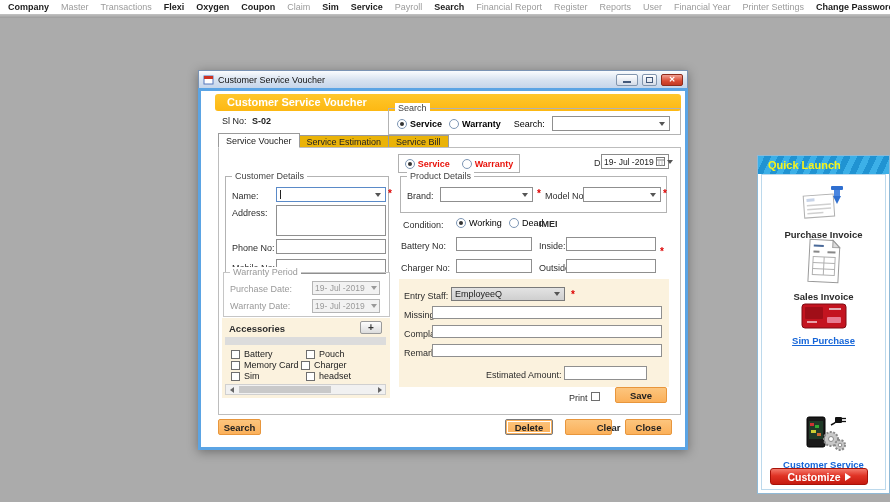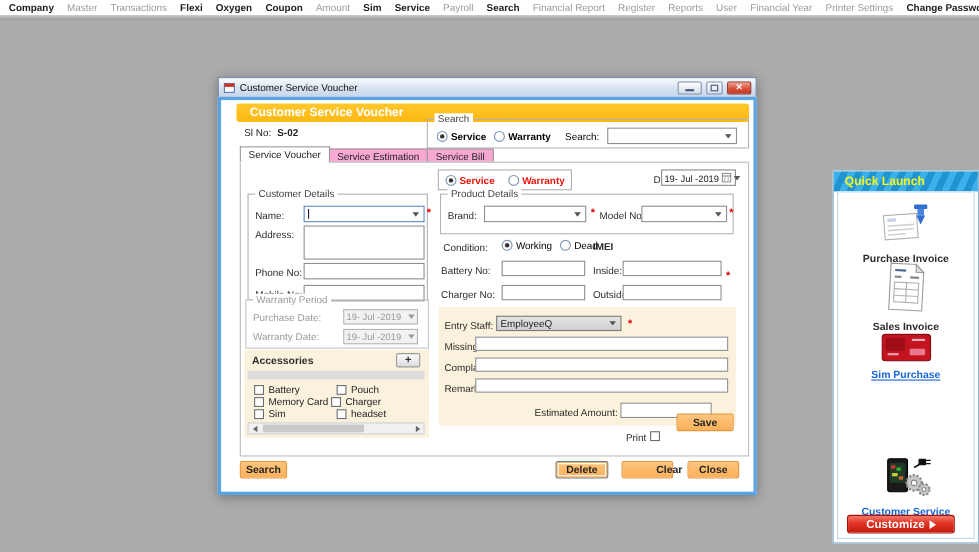--- a/index.html
+++ b/index.html
@@ -66,21 +66,21 @@
   .caret { width:1px; height:9px; background:#222; }
   .combo.grayc { background:linear-gradient(#e3e3e3,#cfcfcf); border-color:#7a7a7a; }
 
   .inp { position:absolute; background:#fff; border:1px solid #8f8f8f; font-size:9px; padding:0 2px;
          font-family:"Liberation Sans",sans-serif; }
   textarea.inp { resize:none; }
 
   .req { position:absolute; color:#dd0000; font-weight:bold; font-size:10px; }
 
   .tabs { position:absolute; left:17px; top:42px; display:flex; align-items:flex-end; height:15px; }
-  .tab { font-size:9px; color:#222; background:#f9a8d4; border:1px solid #9a9a9a;
+  .tab { font-size:9px; color:#222; background:#eab308; border:1px solid #9a9a9a;
          padding:1px 7px 2px; margin-right:-1px; cursor:pointer; height:13px; }
   .tab.active { background:#fff; border-bottom-color:#fff; height:15px; padding-top:2px; z-index:2; }
 
   .tab-panel { position:absolute; left:17px; top:56px; width:463px; height:268px;
                border:1px solid #bdbdbd; background:#fff; }
 
   .type-box { position:absolute; left:179px; top:6px; width:122px; height:19px;
               border:1px solid #b0b0b0; display:flex; align-items:center; justify-content:center; gap:12px; }
   .type-box .radwrap { font-weight:bold; color:#e8140c; }
 
@@ -140,21 +140,21 @@
 
 <div>
 
   <div class="menubar">
     <span class="mi">Company</span>
     <span class="mi dim">Master</span>
     <span class="mi dim">Transactions</span>
     <span class="mi">Flexi</span>
     <span class="mi">Oxygen</span>
     <span class="mi">Coupon</span>
-    <span class="mi dim">Amount</span>
+    <span class="mi dim">Claim</span>
     <span class="mi">Sim</span>
     <span class="mi">Service</span>
     <span class="mi dim">Payroll</span>
     <span class="mi">Search</span>
     <span class="mi dim">Financial Report</span>
     <span class="mi dim">Register</span>
     <span class="mi dim">Reports</span>
     <span class="mi dim">User</span>
     <span class="mi dim">Financial Year</span>
     <span class="mi dim">Printer Settings</span>
@@ -314,21 +314,21 @@
           <span class="lbl" style="left:5px; top:50px;">Complaint</span>
           <input class="inp" style="left: 33px; top: 46px; width: 230px; height: 13px;">
           <span class="lbl" style="left:5px; top:69px;">Remark:</span>
           <input class="inp" style="left: 33px; top: 65px; width: 230px; height: 13px;">
           <span class="lbl" style="left:87px; top:91px;">Estimated Amount:</span>
           <input class="inp" style="left: 165px; top: 87px; width: 83px; height: 14px;">
         </div>
 
         <span class="lbl" style="left:350px; top:245px;">Print</span>
         <span class="cb" style="position:absolute; left:372px; top:244px;"></span>
-        <div class="obtn" style="left:396px; top:228px; width:52px; height:16px;">Save</div>
+        <div class="obtn" style="left:396px; top:239px; width:52px; height:16px;">Save</div>
 
         <div class="cream" style="left:3px; top:170px; width:168px; height:80px;">
           <span class="lbl b" style="left:7px; top:5px; font-size:9.5px;">Accessories</span>
           <div class="plus-btn">+</div>
           <div class="acc-bar"></div>
           <span class="cbrow" style="left:9px; top:31px;text-align:right;">
               <span class="cb"></span>
               <span>Battery</span>
             </span>
           <span class="cbrow" style="left:9px; top:42px;">

